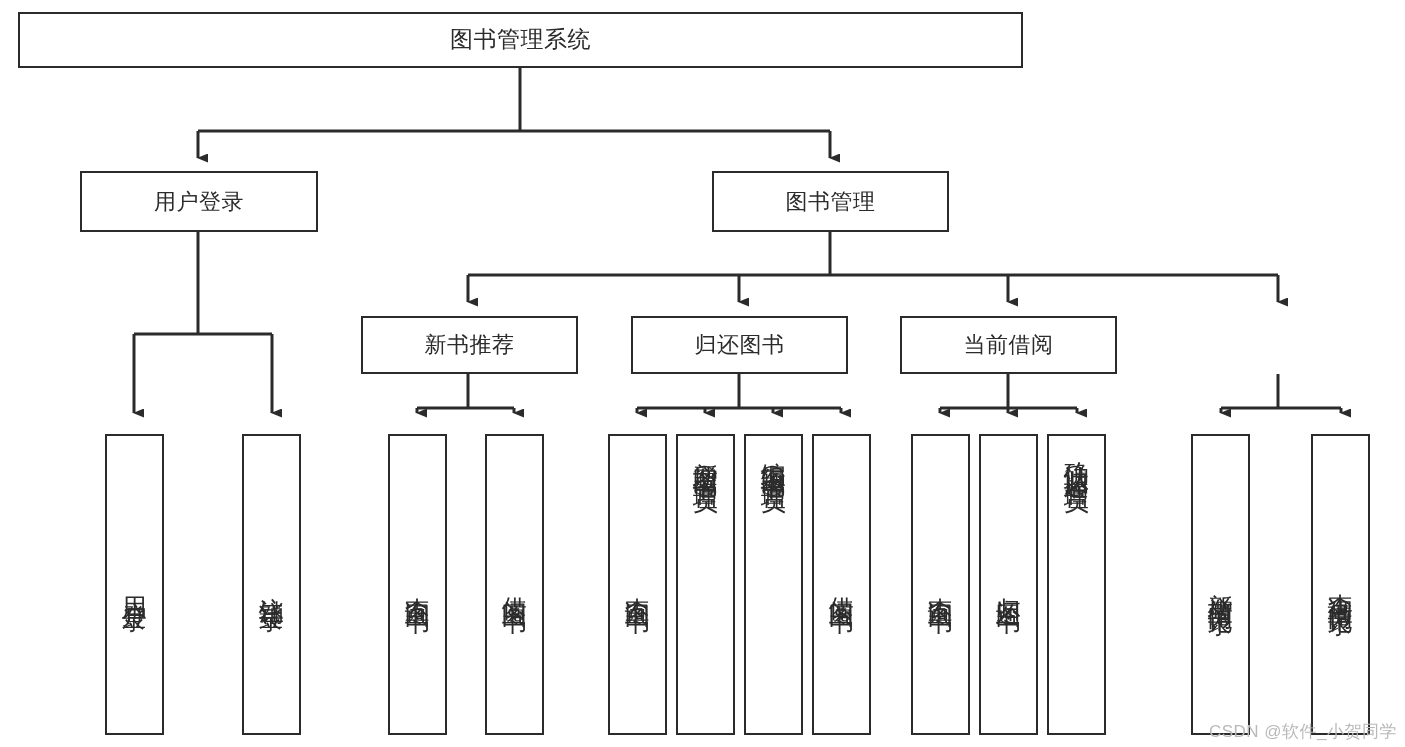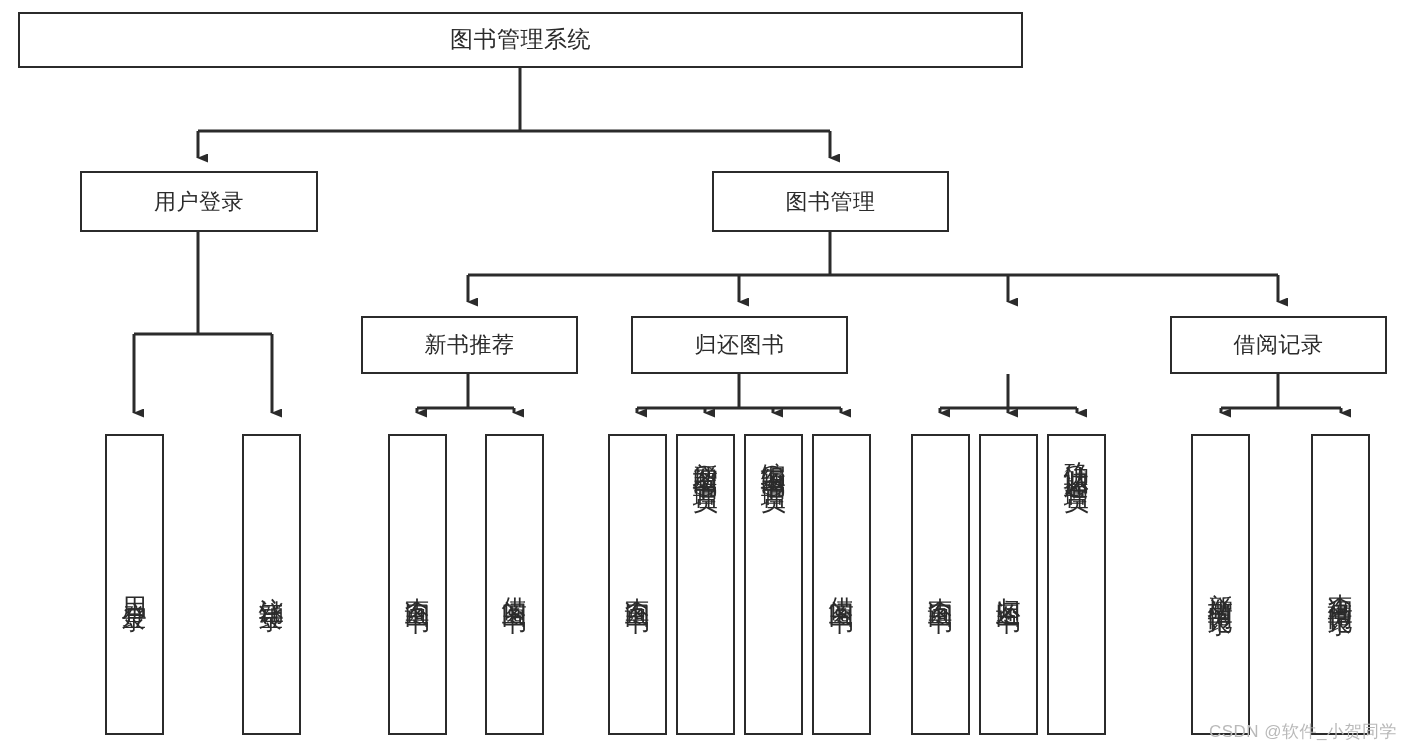--- a/index.html
+++ b/index.html
@@ -136,24 +136,24 @@
   </div>
 
   <div class="node horiz" style="left:361px;top:316px;width:217px;height:58px;">
     <span class="label">新书推荐</span>
   </div>
 
   <div class="node horiz" style="left:631px;top:316px;width:217px;height:58px;">
     <span class="label">归还图书</span>
   </div>
 
-
-  <div class="node horiz" style="left:1170px;top:316px;width:217px;height:58px;">
-    <span class="label">借阅记录</span>
-  </div>
+  <div class="node horiz" style="left:900px;top:316px;width:217px;height:58px;">
+    <span class="label">当前借阅</span>
+  </div>
+
 
   <div class="node leaf center" style="left:105px;top:434px;width:59px;height:301px;">
     <span class="label">用户登录</span>
   </div>
 
   <div class="node leaf center" style="left:242px;top:434px;width:59px;height:301px;">
     <span class="label">注销登录</span>
   </div>
 
   <div class="node leaf center" style="left:388px;top:434px;width:59px;height:301px;">

